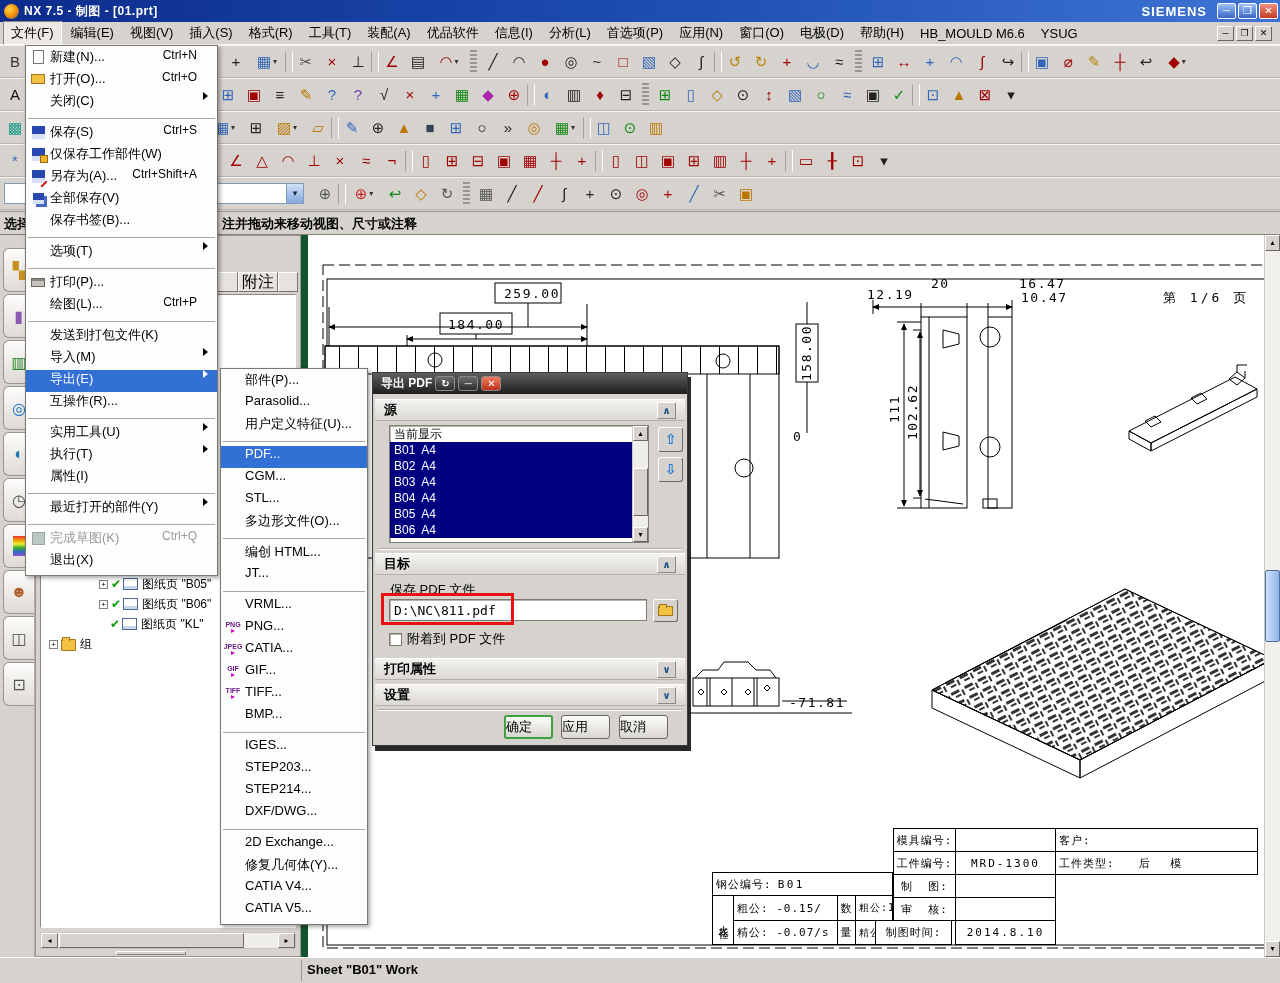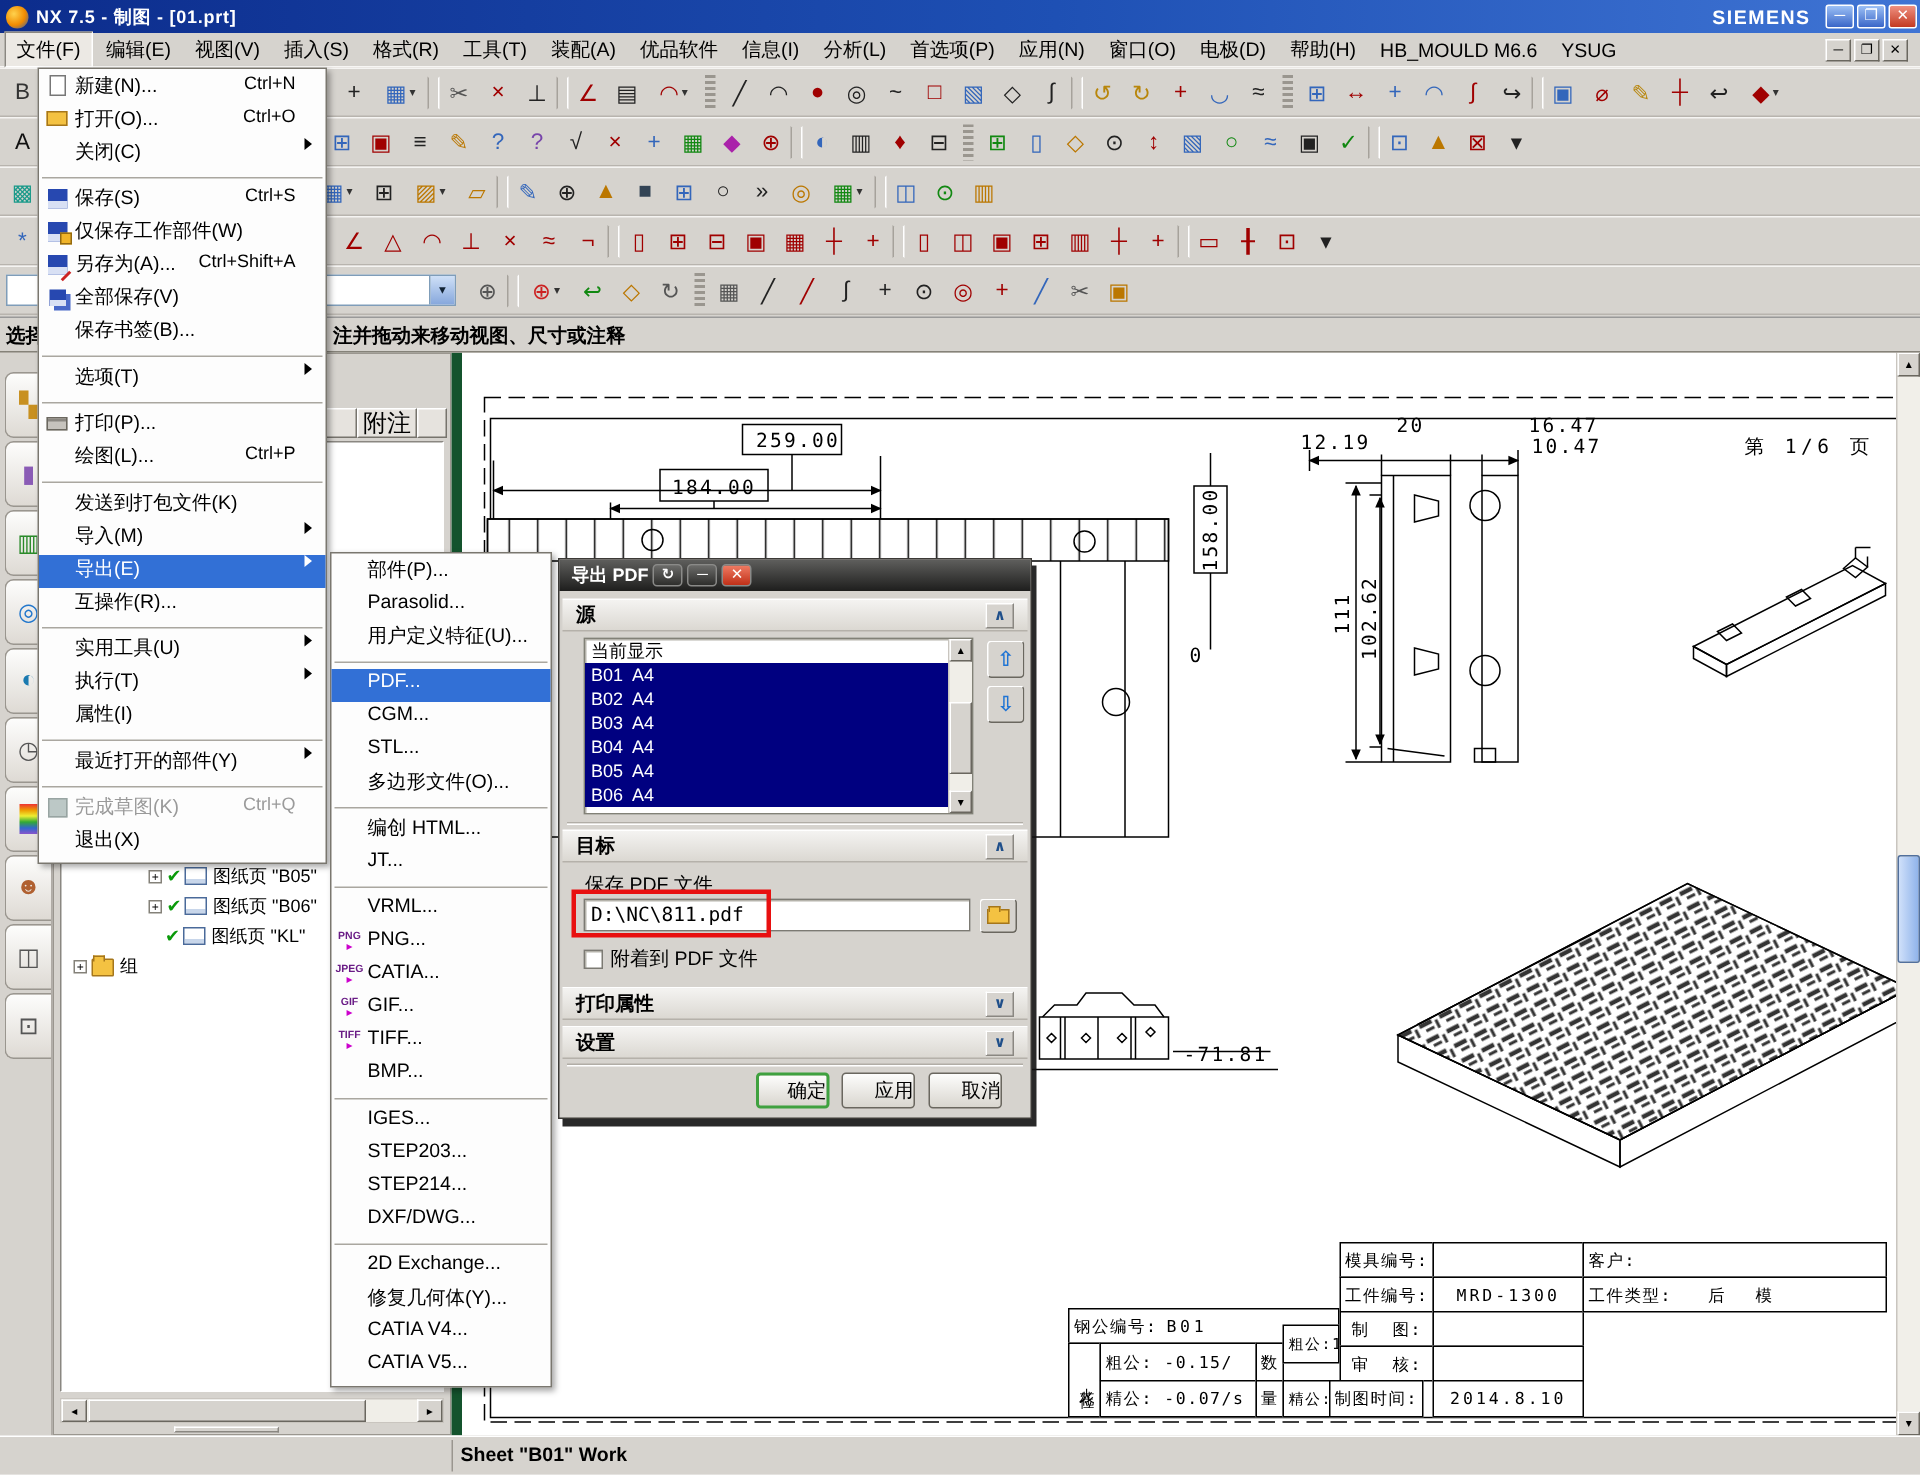--- a/index.html
+++ b/index.html
@@ -125,21 +125,21 @@
 #sthumb{position:absolute;left:0;top:42px;width:15px;height:48px;background:#d6d3ce;border:1px solid;border-color:#fff #6a675f #6a675f #fff}
 .mvbtn{position:absolute;left:285px;width:25px;height:25px;background:#d6d3ce;border:1px solid;border-color:#fff #6a675f #6a675f #fff;border-radius:3px;color:#1f74d4;font-size:14px;font-weight:bold;text-align:center;line-height:23px}
 #savlabel{position:absolute;left:17px;top:208px;font-size:13px}
 #pdfpath{position:absolute;left:16px;top:226px;width:258px;height:22px;border:1px solid #7c7a73;box-shadow:inset 1px 1px 0 #b5b3ab;background:#fff;font-family:"DejaVu Sans Mono","Liberation Mono",monospace;font-size:13px;padding:0 4px}
 #browsebtn{position:absolute;left:280px;top:226px;width:25px;height:23px;background:#d6d3ce;border:1px solid;border-color:#fff #6a675f #6a675f #fff;border-radius:3px;display:flex;align-items:center;justify-content:center}
 .folderglyph{width:15px;height:10px;background:#f4c242;border:1px solid #a5761b;position:relative}
 .folderglyph::before{content:"";position:absolute;left:0;top:-3px;width:6px;height:3px;background:#f4c242;border:1px solid #a5761b;border-bottom:none}
 #appendrow{position:absolute;left:16px;top:257px;display:flex;align-items:center}
 #appendcheck{width:13px;height:13px;background:#fff;border:1px solid #7c7a73;box-shadow:inset 1px 1px 0 #b5b3ab;margin-right:5px}
 .etch{position:absolute;left:5px;right:5px;height:2px;border-top:1px solid #b1ada6;border-bottom:1px solid #fff}
-.dbtn{position:absolute;top:342px;width:49px;height:24px;background:linear-gradient(#fdfdfc,#d9d6cf);border:1px solid #6a675f;border-radius:3px;font-size:13px;text-align:right;line-height:21px}
+.dbtn{position:absolute;top:342px;width:49px;height:24px;background:linear-gradient(#fdfdfc,#d9d6cf);border:1px solid #6a675f;border-radius:3px;font-size:13px;text-align:left;line-height:21px}
 .dbtn.ok{border:2px solid #3fa13f;line-height:19px}
 
 #redbox{position:absolute;left:381px;top:593px;width:133px;height:32px;border:3px solid #e81010;z-index:70}
 </style>
 </head>
 <body>
 
 <div id="titlebar">
   <span id="app-icon"></span>
   <span id="title-text">NX 7.5 - 制图 - [01.prt]</span>
@@ -566,28 +566,28 @@
 <div id="titleblock">
 
   <div class="cell" style="left:0;top:44px;width:181px;height:24px">
     <span>钢公编号:</span><span class="tbv">B01</span>
   </div>
   <div class="cell vert" style="left:0;top:67px;width:22px;height:50px;font-size:10px">火花位</div>
   <div class="cell" style="left:21px;top:67px;width:105px;height:26px">粗公: -0.15/</div>
   <div class="cell" style="left:21px;top:92px;width:105px;height:25px">精公: -0.07/s</div>
   <div class="cell ctr" style="left:125px;top:67px;width:19px;height:26px">数</div>
   <div class="cell ctr" style="left:125px;top:92px;width:19px;height:25px">量</div>
-  <div class="cell" style="left:143px;top:55px;width:38px;height:26px;font-size:10px">粗公:1</div>
+  <div class="cell" style="left:143px;top:67px;width:38px;height:26px;font-size:10px">粗公:1</div>
   <div class="cell" style="left:143px;top:92px;width:38px;height:25px;font-size:10px">精公:1</div>
 
   <div class="cell ctr" style="left:181px;top:0;width:63px;height:24px">模具编号:</div>
   <div class="cell ctr" style="left:181px;top:23px;width:63px;height:24px">工件编号:</div>
   <div class="cell ctr" style="left:181px;top:46px;width:63px;height:24px">制  图:</div>
   <div class="cell ctr" style="left:181px;top:69px;width:63px;height:24px">审  核:</div>
-  <div class="cell ctr" style="left:174px;top:92px;width:63px;height:25px">制图时间:</div>
+  <div class="cell ctr" style="left:163px;top:92px;width:77px;height:25px">制图时间:</div>
 
   <div class="cell ctr" style="left:243px;top:0;width:101px;height:24px"></div>
   <div class="cell ctr" style="left:243px;top:23px;width:101px;height:24px;letter-spacing:2px">MRD-1300</div>
   <div class="cell ctr" style="left:243px;top:46px;width:101px;height:24px"></div>
   <div class="cell ctr" style="left:243px;top:69px;width:101px;height:24px"></div>
   <div class="cell ctr" style="left:243px;top:92px;width:101px;height:25px;letter-spacing:2px">2014.8.10</div>
 
   <div class="cell" style="left:343px;top:0;width:203px;height:24px">客户:</div>
   <div class="cell" style="left:343px;top:23px;width:203px;height:24px">
     <span>工件类型:</span><span class="tbv" style="margin-left:24px">后  模</span>

